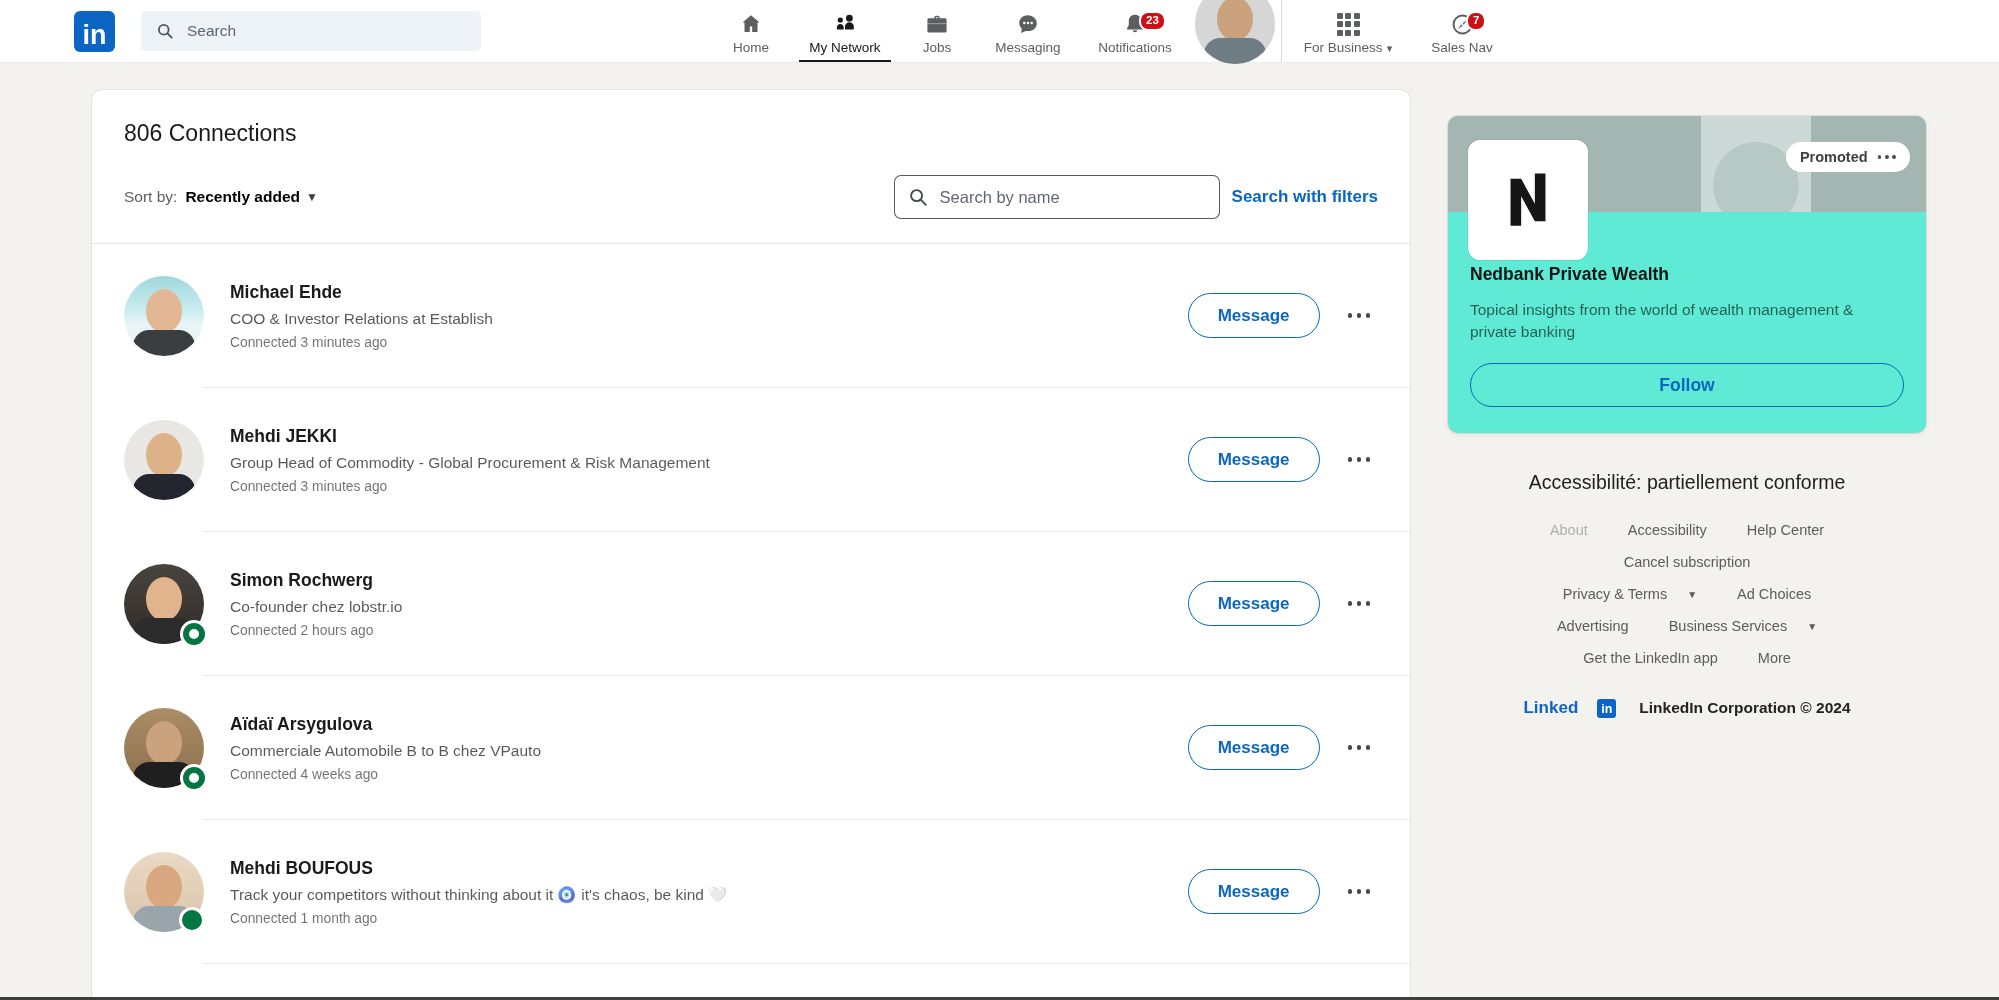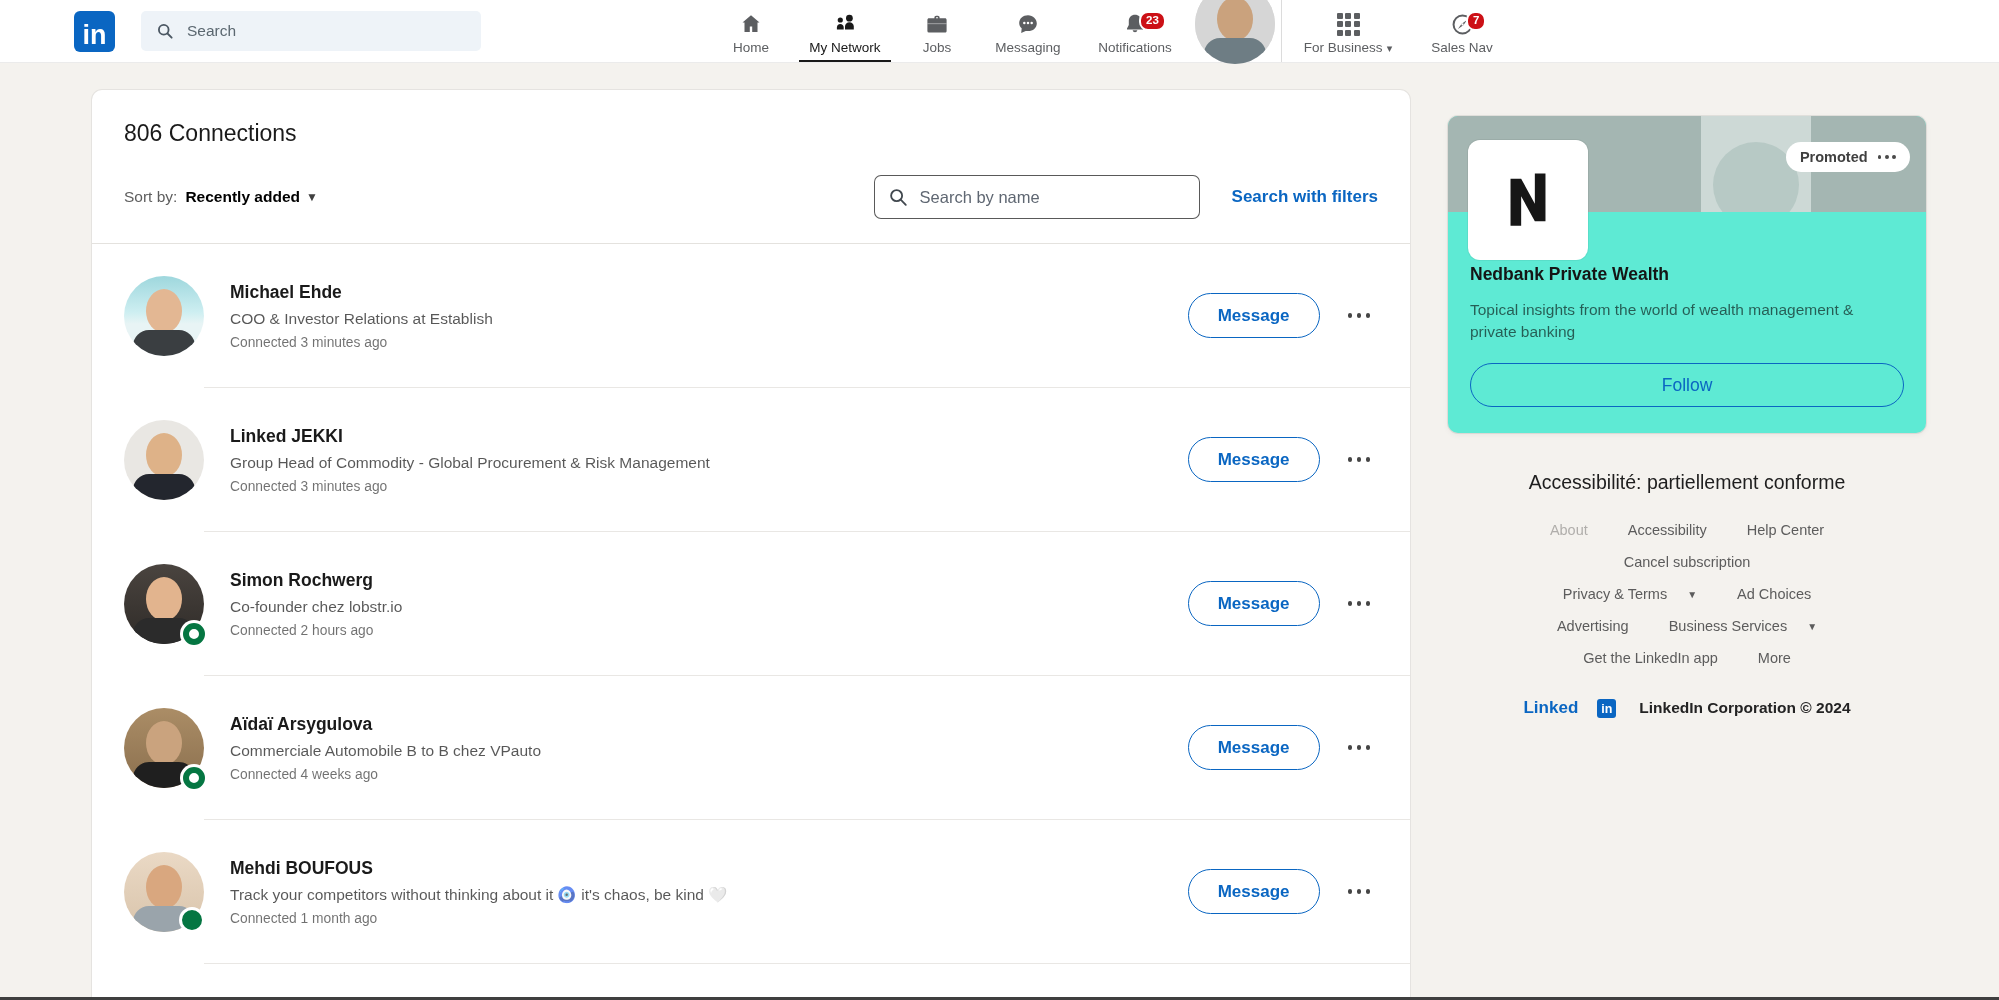--- a/index.html
+++ b/index.html
@@ -43,21 +43,21 @@
   .controls{display:flex;align-items:center;margin-top:28px;padding-bottom:24px}
   .sort-label{font-size:15.5px;color:#5e5e5e}
   .sort-value{font-size:15.5px;color:#000000;font-weight:700;margin-left:8px;cursor:pointer}
   .sort-caret{color:#404040;font-size:12px;margin-left:6px;cursor:pointer}
   .ctrl-spacer{flex:1}
   .name-search{width:326px;height:44px;border:1px solid rgba(0,0,0,.65);border-radius:7px;
     display:flex;align-items:center;padding:0 12px;box-sizing:border-box;background:#fff;color:#41484f}
   .name-search input{border:none;outline:none;background:transparent;margin-left:9px;font-size:16.5px;
     color:#1d2226;width:250px;font-family:"Liberation Sans",sans-serif}
   .name-search input::placeholder{color:#5f6772}
-  .filters-link{margin-left:32px;color:#0a66c2;font-weight:700;font-size:17px;cursor:pointer;white-space:nowrap}
+  .filters-link{margin-left:12px;color:#0a66c2;font-weight:700;font-size:17px;cursor:pointer;white-space:nowrap}
   .head-divider{height:1px;background:#e4e2de}
   
   .row{display:flex;align-items:center;height:143px;padding:0 32px;box-sizing:border-box}
   .row-divider{height:1px;background:#e9e7e4;margin-left:112px}
   .avatar{width:80px;height:80px;border-radius:50%;position:relative;flex:none;cursor:pointer;overflow:visible}
   .avatar .ph{position:absolute;inset:0;border-radius:50%;overflow:hidden}
   .avatar .ph::before{content:"";position:absolute;left:50%;top:13px;transform:translateX(-50%);
     width:36px;height:44px;border-radius:50%;background:var(--skin,#e0b48f)}
   .avatar .ph::after{content:"";position:absolute;left:50%;bottom:-4px;transform:translateX(-50%);
     width:62px;height:30px;border-radius:16px 16px 0 0;background:var(--shirt,#333)}
@@ -95,21 +95,21 @@
     display:flex;align-items:center;gap:10px;z-index:2}
   .promoted-pill .plabel{font-size:14.5px;font-weight:600;color:#3f3f3f}
   .pill-dots{display:flex;gap:3.5px;cursor:pointer}
   .pill-dots span{width:3.8px;height:3.8px;border-radius:50%;background:#4a4a4a}
   .promo-body{padding:52px 22px 0}
   .promo-title{font-size:17.5px;font-weight:700;color:#151515;cursor:pointer}
   .promo-greeting{margin-top:15px;font-size:16.5px;color:#1f1f1f;line-height:1.35}
   .promo-greeting b{font-weight:700}
   .promo-desc{margin-top:14px;font-size:15.5px;color:rgba(0,0,0,.6);line-height:1.42}
   .follow-btn{margin-top:20px;width:100%;height:44px;border-radius:22px;border:1.5px solid #0a66c2;
-    background:transparent;color:#0a66c2;font-size:17.5px;font-weight:400;cursor:pointer;
+    background:transparent;color:#0a66c2;font-size:17.5px;font-weight:700;cursor:pointer;
     font-family:"Liberation Sans",sans-serif}
   .a11y-heading{margin-top:38px;text-align:center;font-size:19.5px;font-weight:500;color:#1e1e1e}
   .footer-links{margin-top:28px;display:flex;flex-direction:column;gap:16px;align-items:center}
   .f-row{display:flex;gap:40px;justify-content:center;align-items:center}
   .f-link{font-size:14.5px;color:#5c5c5c;font-weight:500;cursor:pointer;white-space:nowrap}
   .f-link.muted{color:#b0aeab}
   .f-caret{font-size:10px;color:#5c5c5c;margin-left:-20px}
   .brandline{margin-top:32px;display:flex;justify-content:center;align-items:center;gap:19px}
   .brand-linked{color:#0a66c2;font-weight:700;font-size:17px}
   .brand-in{width:19px;height:19px;background:#0a66c2;border-radius:3px;color:#fff;font-weight:700;
@@ -260,21 +260,21 @@
         <span class="dot"></span>
       </button>
   </div>
   <div class="row-divider"></div>
 
   <div class="row">
     <div class="avatar av2">
         <span class="ph"></span>
       </div>
     <div class="row-info">
-      <div class="row-name">Linked JEKKI</div>
+      <div class="row-name">Mehdi JEKKI</div>
       <div class="row-headline">Group Head of Commodity - Global Procurement &amp; Risk Management</div>
       <div class="row-time">Connected 3 minutes ago</div>
     </div>
     <button class="msg-btn">Message</button>
     <button class="more-btn">
         <span class="dot"></span>
         <span class="dot"></span>
         <span class="dot"></span>
       </button>
   </div>

